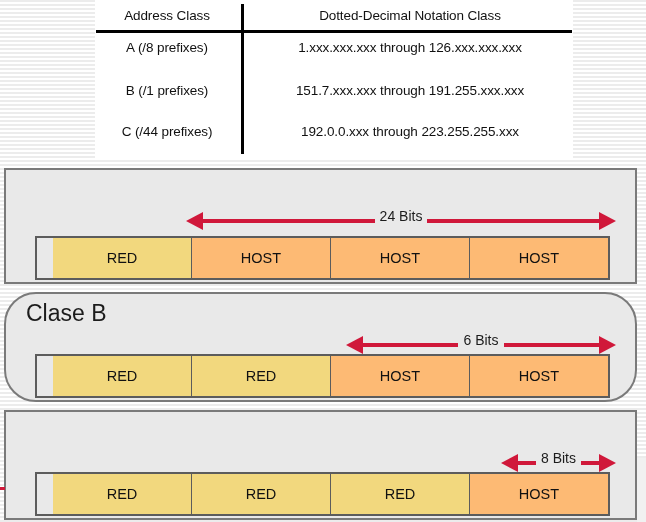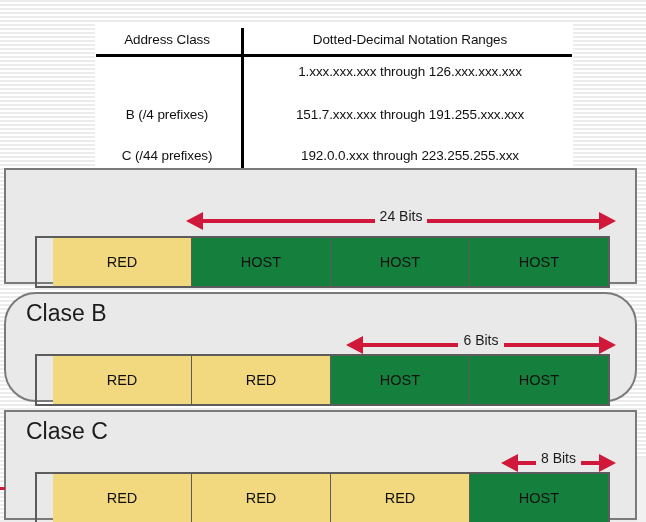--- a/index.html
+++ b/index.html
@@ -31,21 +31,20 @@
   }
 
   
   #class-table {
     position: absolute;
     left: 95px;
     top: 0px;
     width: 478px;
     height: 158px;
     background: #ffffff;
-    margin-top: 24px;
   }
   #class-table .hdr-rule {
     position: absolute;
     left: 1px;
     top: 30px;
     width: 476px;
     height: 3px;
     background: #000000;
   }
   #class-table .vrule {
@@ -137,21 +136,21 @@
   .bits-arrow .bits-label span {
     background: #e9e9e9;
     padding: 0 5px;
   }
 
   
   .octet-bar {
     position: absolute;
     left: 29px;
     width: 575px;
-    height: 52px;
+    height: 44px;
     display: flex;
     box-sizing: border-box;
     border: 2px solid #5c5c5c;
     padding-left: 16px;
   }
   #panel-a .octet-bar { top: 66px; }
   #panel-b .octet-bar { top: 60px; }
   #panel-c .octet-bar { top: 60px; }
 
   .octet {
@@ -159,21 +158,21 @@
     display: flex;
     align-items: center;
     justify-content: center;
     font-size: 14.5px;
     color: #111111;
     border-right: 1.5px solid #5c5c5c;
     box-sizing: border-box;
   }
   .octet:last-child { border-right: none; }
   .octet.net  { background: #F2D87E; }
-  .octet.host { background: #15803d; }
+  .octet.host { background: #fdba74; }
 
   
   #edge-mark {
     position: absolute;
     left: 0;
     top: 487px;
     width: 5px;
     height: 3px;
     background: #D0183A;
   }
@@ -187,28 +186,29 @@
     background: #f1f1f1;
   }
 </style>
 </head>
 <body>
 
 <div id="page-bg"></div>
 
 <div id="class-table">
   <div class="tbl-cell col-a r-head">Address Class</div>
-  <div class="tbl-cell col-b r-head">Dotted-Decimal Notation Ranges</div>
+  <div class="tbl-cell col-b r-head">Dotted-Decimal Notation Class</div>
 
   <div class="hdr-rule"></div>
   <div class="vrule"></div>
 
+  <div class="tbl-cell col-a r1">A (/8 prefixes)</div>
   <div class="tbl-cell col-b r1">1.xxx.xxx.xxx through 126.xxx.xxx.xxx</div>
 
-  <div class="tbl-cell col-a r2">B (/4 prefixes)</div>
+  <div class="tbl-cell col-a r2">B (/1 prefixes)</div>
   <div class="tbl-cell col-b r2">151.7.xxx.xxx through 191.255.xxx.xxx</div>
 
   <div class="tbl-cell col-a r3">C (/44 prefixes)</div>
   <div class="tbl-cell col-b r3">192.0.0.xxx through 223.255.255.xxx</div>
 </div>
 
 <div class="class-panel" id="panel-a">
 
   <div class="bits-arrow">
     <div class="head left"></div>
@@ -237,21 +237,20 @@
 
   <div class="octet-bar">
     <div class="octet net">RED</div>
     <div class="octet net">RED</div>
     <div class="octet host">HOST</div>
     <div class="octet host">HOST</div>
   </div>
 </div>
 
 <div class="class-panel" id="panel-c">
-  <div class="class-title">Clase C</div>
 
   <div class="bits-arrow">
     <div class="head left"></div>
     <div class="shaft"></div>
     <div class="head right"></div>
     <div class="bits-label"><span>8 Bits</span></div>
   </div>
 
   <div class="octet-bar">
     <div class="octet net">RED</div>

